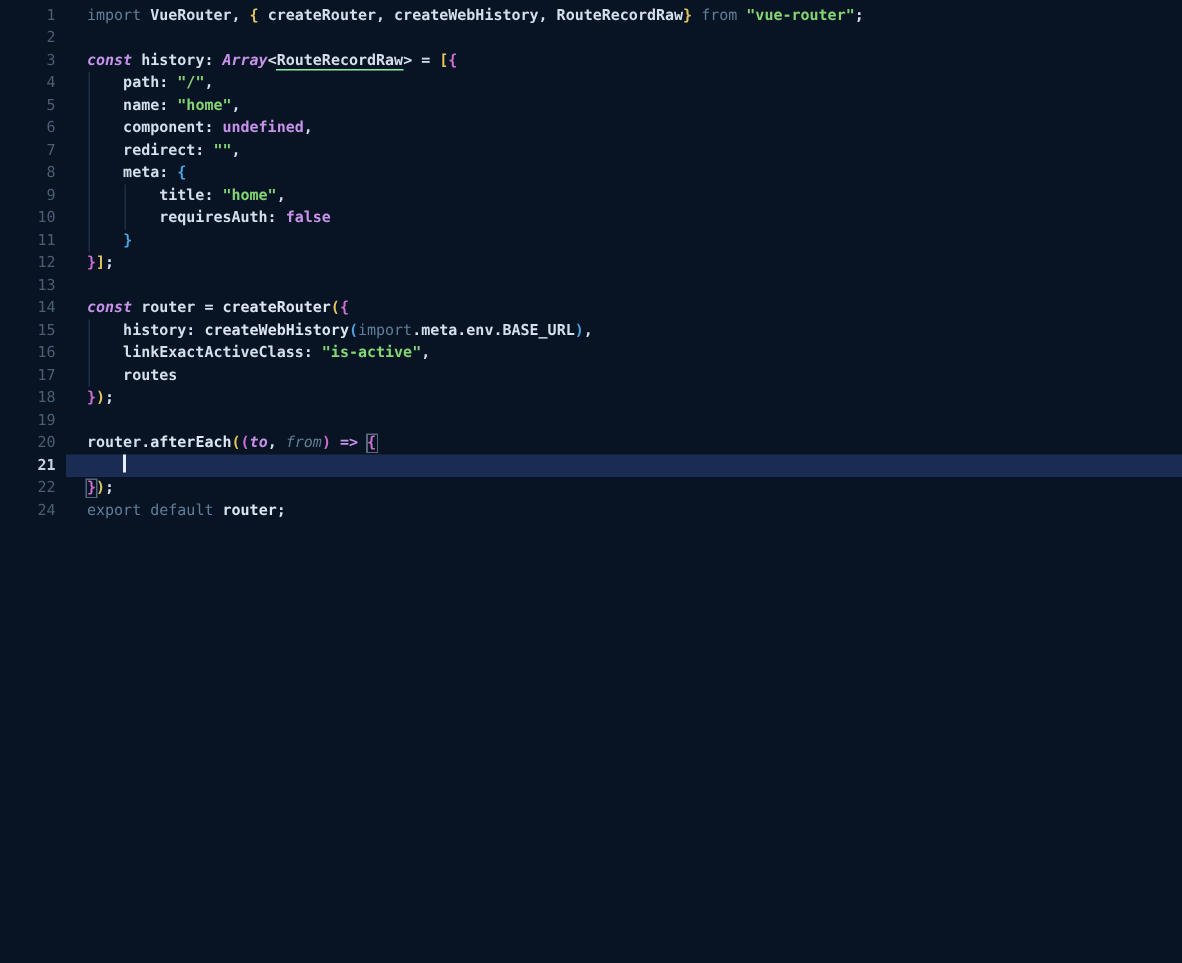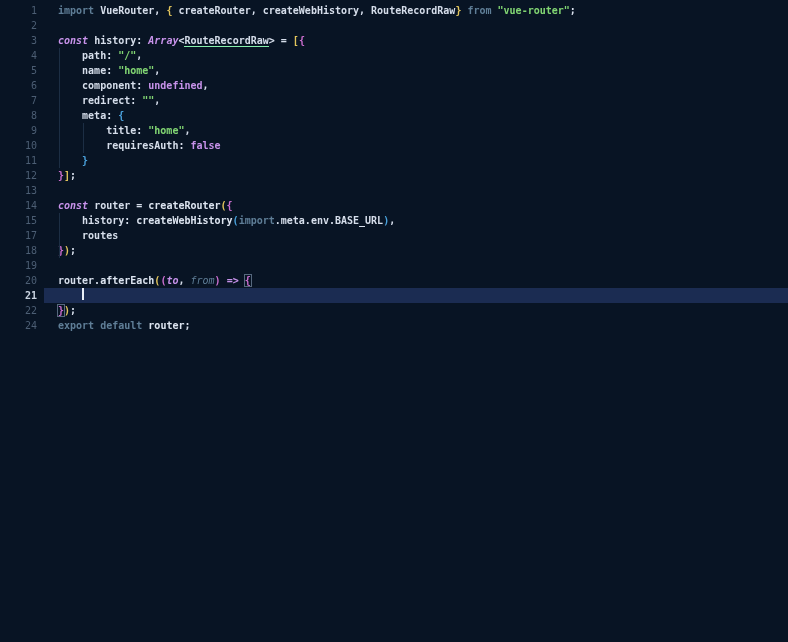--- a/index.html
+++ b/index.html
@@ -18,21 +18,21 @@
   }
   .row.active .gutter { color:#c9d3e0;font-weight:bold; }
   .code {
     flex:1 1 auto; padding-left:14px; white-space:pre;
     color:#d6deeb; font-weight:700;
   }
   .row.active .code { background:#1b2c52; }
 
   
   .tk-txt { color:#d6deeb; font-weight:700; }
-  .tk-kw  { color:#5f7e97; font-weight:700;text-align:center; }
+  .tk-kw  { color:#5f7e97; font-weight:400;text-align:center; }
   .tk-kwi { color:#5f7e97; font-weight:400; font-style:italic; }
   .tk-mi  { color:#c792ea; font-weight:700; font-style:italic; }
   .tk-m   { color:#c792ea; font-weight:700; }
   .tk-str { color:#82d673; font-weight:700; }
   .tk-fn  { color:#dde5f1; font-weight:700; }
   .tk-b1  { color:#e2c55c; font-weight:700; }
   .tk-b2  { color:#cd6fd1; font-weight:700; }
   .tk-b3  { color:#4aa2dd; font-weight:700; }
   .tk-b2m { color:#cd6fd1; font-weight:700; box-shadow:0 0 0 1px #56687e; }
   .tk-tu  { color:#d6deeb; font-weight:700; border-bottom:1px solid #86efac; }
@@ -108,20 +108,24 @@
       </div>
       <div class="row">
         <div class="gutter">14</div>
         <div class="code"><span class="tk-mi">const</span><span class="tk-txt"> router = </span><span class="tk-fn">createRouter</span><span class="tk-b1">(</span><span class="tk-b2">{</span></div>
       </div>
       <div class="row">
         <div class="gutter">15</div>
         <div class="code"><span class="tk-txt">    history: </span><span class="tk-fn">createWebHistory</span><span class="tk-b3">(</span><span class="tk-kw">import</span><span class="tk-txt">.meta.env.BASE_URL</span><span class="tk-b3">)</span><span class="tk-txt">,</span></div>
       </div>
       <div class="row">
+        <div class="gutter">16</div>
+        <div class="code"><span class="tk-txt">    linkExactActiveClass: </span><span class="tk-str">"is-active"</span><span class="tk-txt">,</span></div>
+      </div>
+      <div class="row">
         <div class="gutter">17</div>
         <div class="code"><span class="tk-txt">    routes</span></div>
       </div>
       <div class="row">
         <div class="gutter">18</div>
         <div class="code"><span class="tk-b2">}</span><span class="tk-b1">)</span><span class="tk-txt">;</span></div>
       </div>
       <div class="row">
         <div class="gutter">19</div>
         <div class="code"></div>

